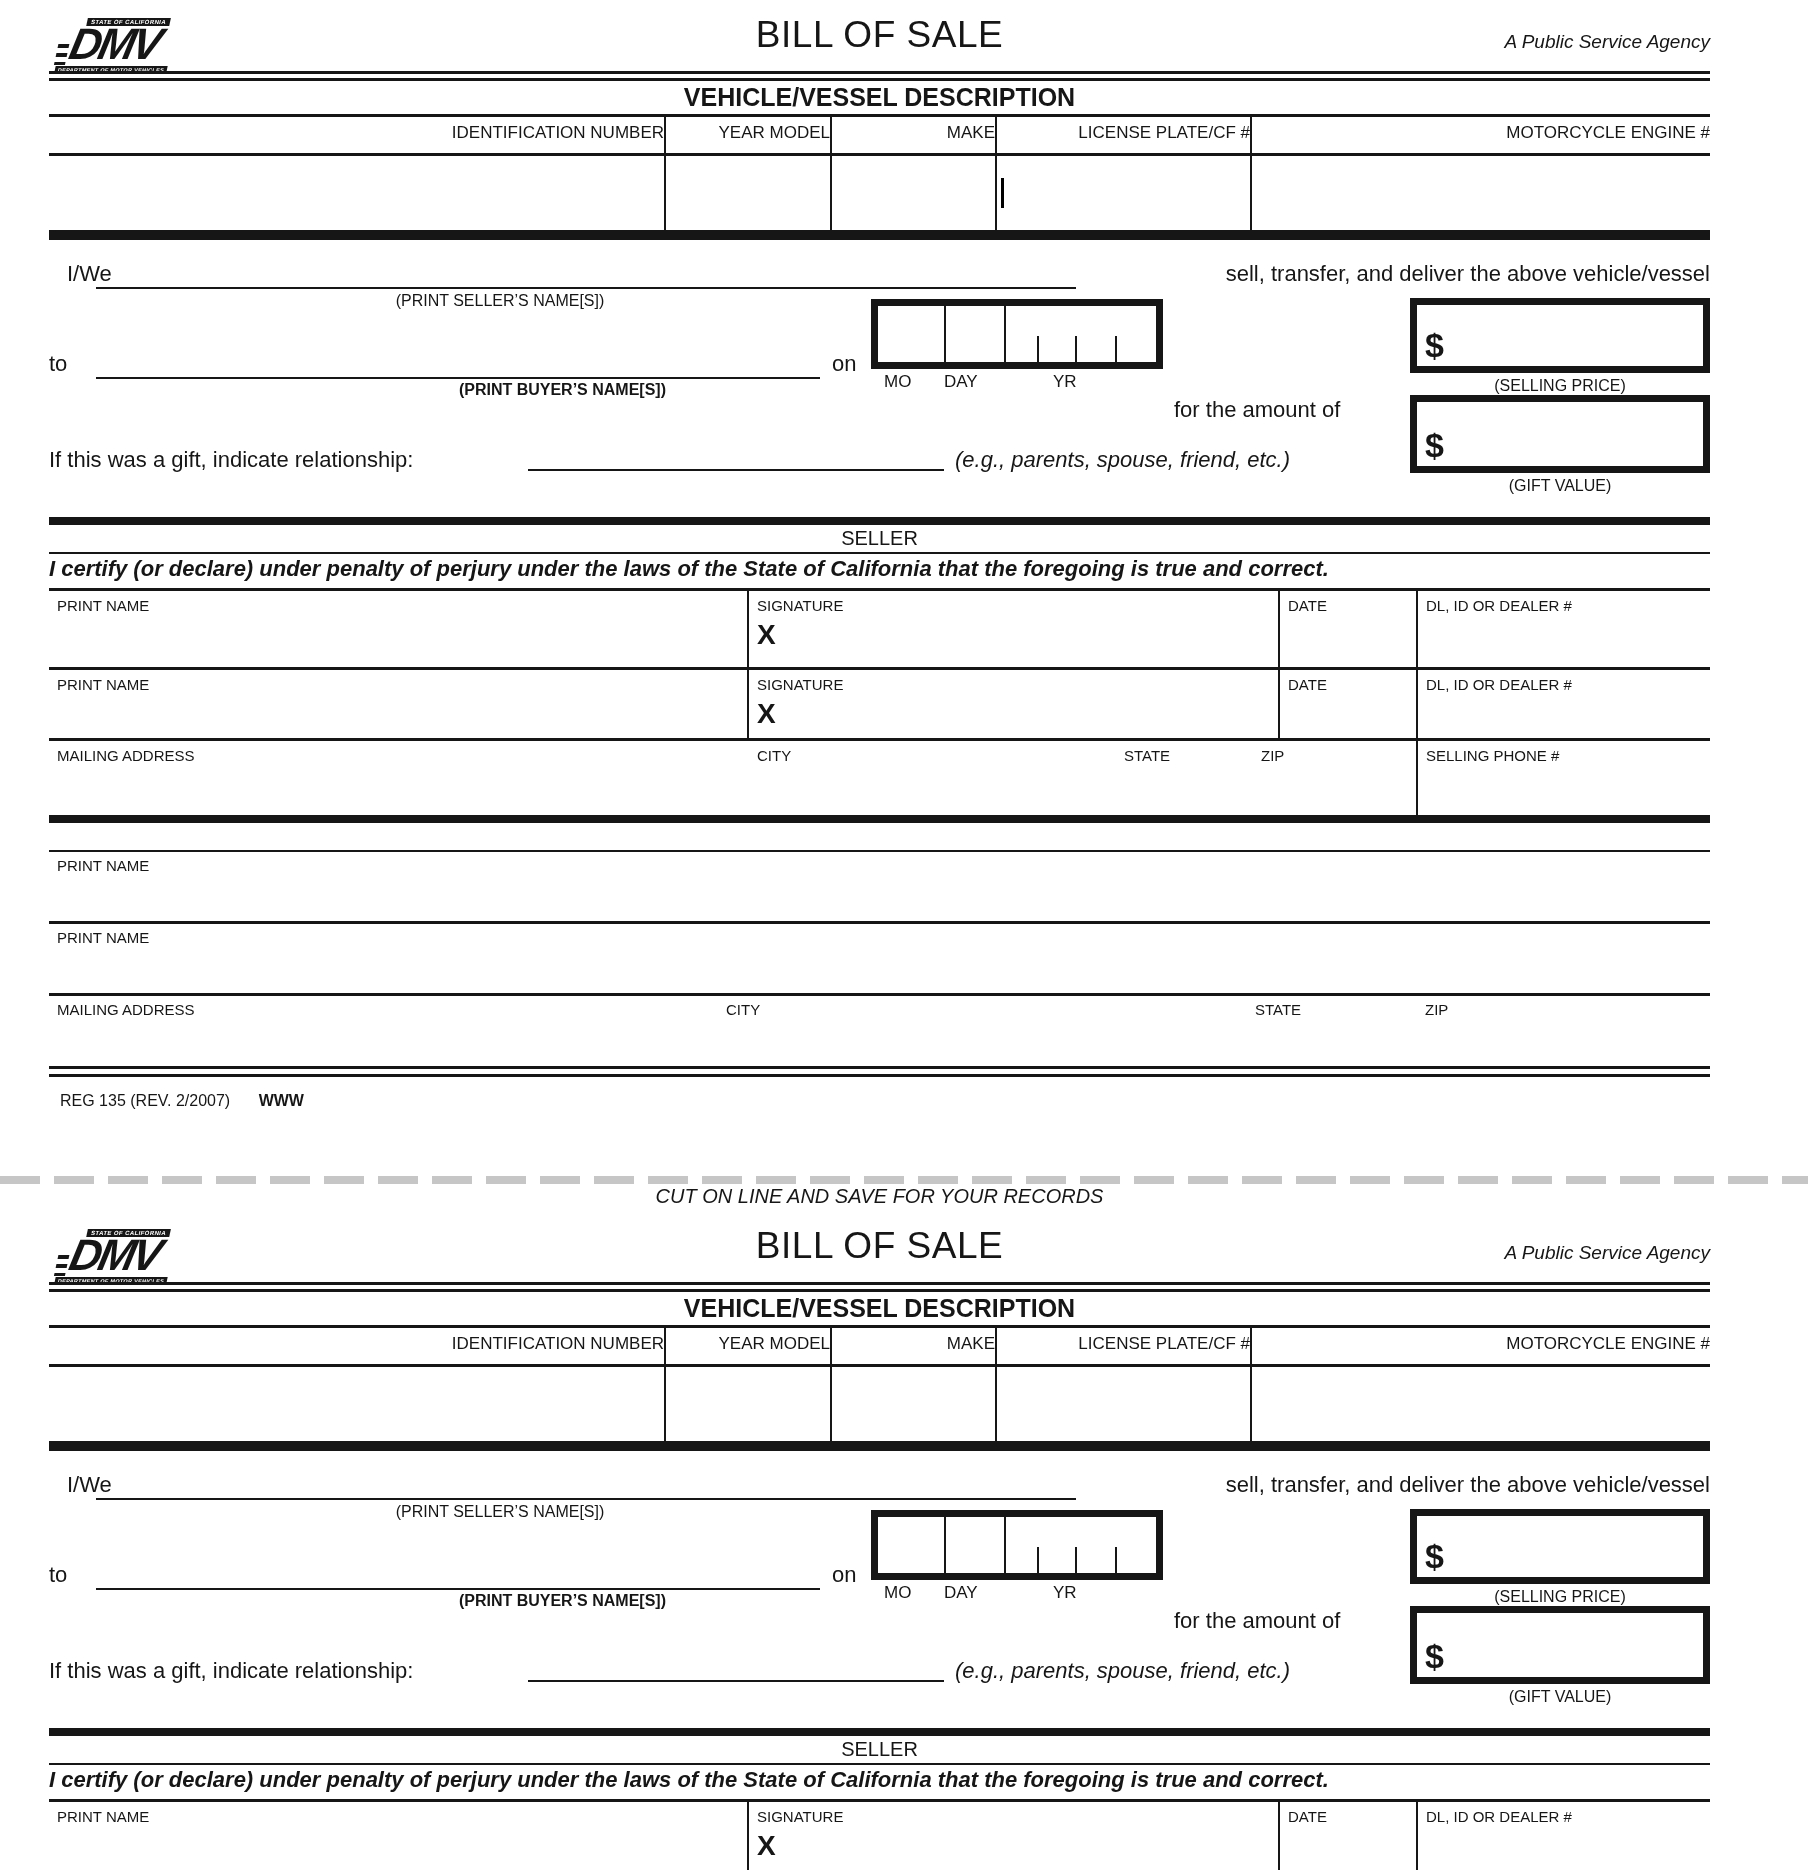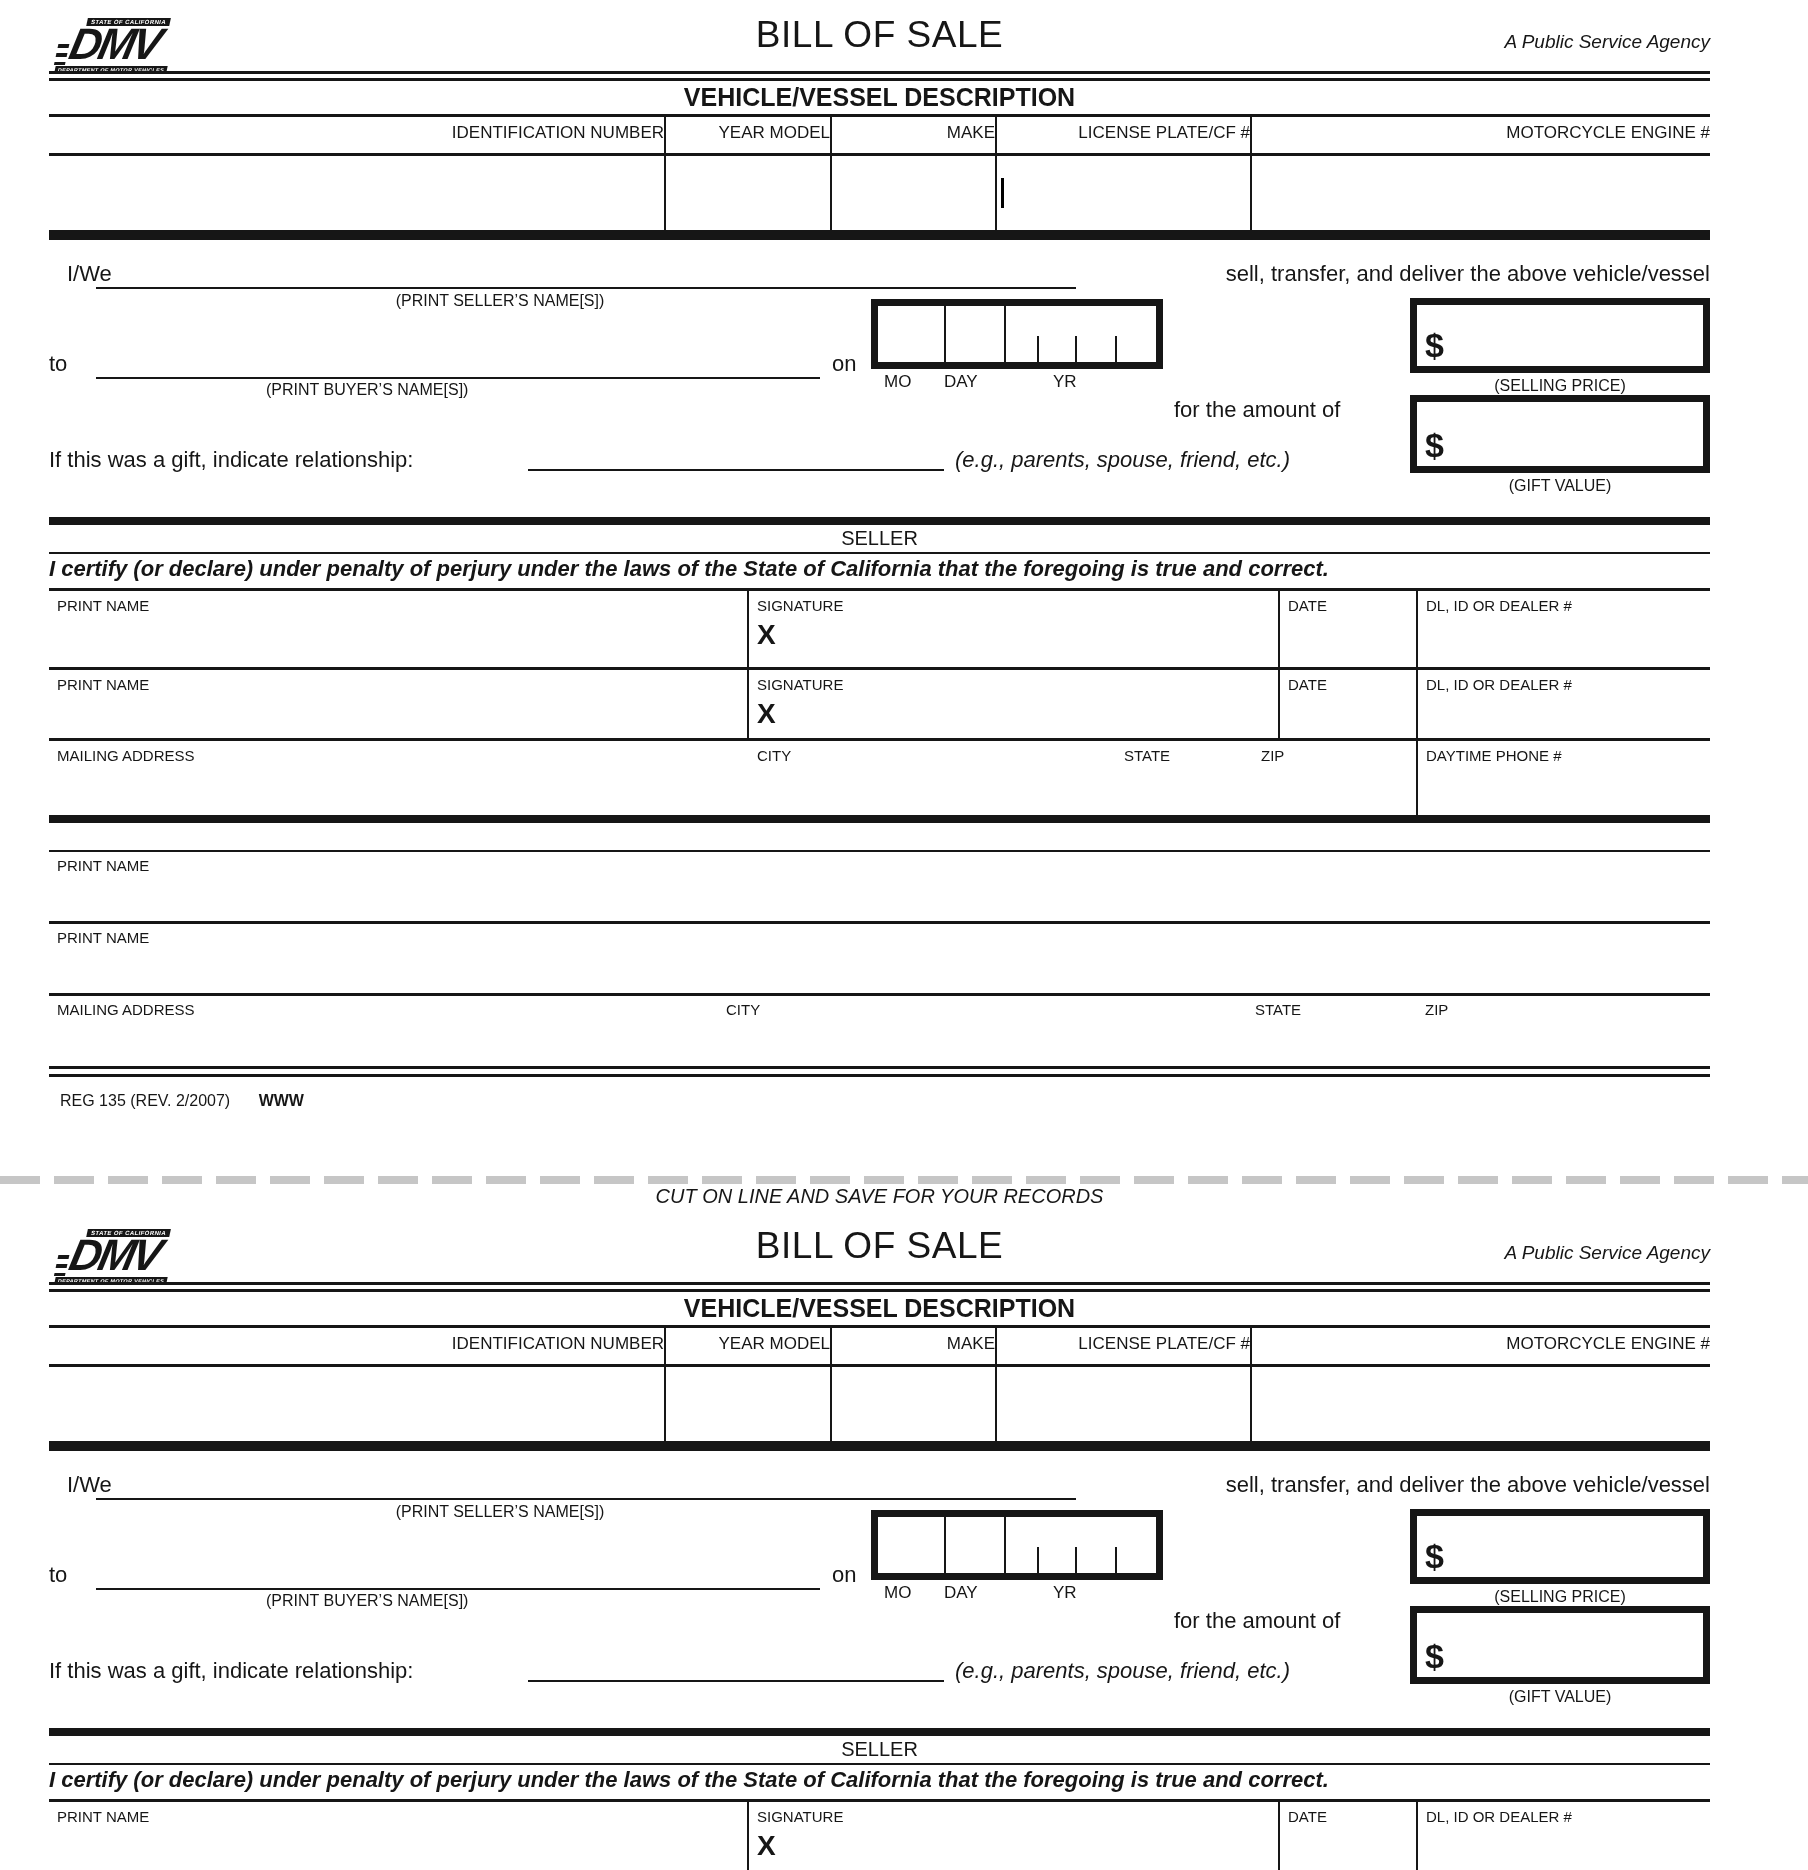--- a/index.html
+++ b/index.html
@@ -43,21 +43,21 @@
 
   
   .body-txt{position:absolute;font-size:22px;}
   .iwe{left:67px;top:261px;}
   .iwe-blank{position:absolute;left:96px;top:263px;width:980px;height:24px;border-bottom:2.5px solid #161616;}
   .sell-text{left:1085px;top:261px;width:625px;text-align:right;}
   .mini-lbl{position:absolute;font-size:16px;}
   .print-seller{left:300px;top:292px;width:400px;text-align:center;}
   .to{left:49px;top:351px;}
   .to-blank{position:absolute;left:96px;top:353px;width:724px;height:24px;border-bottom:2.5px solid #161616;}
-  .print-buyer{left:266px;top:381px;width:400px;text-align:left;}
+  .print-buyer{left:266px;top:381px;width:400px;text-align:right;font-weight:bold;}
   .on{left:832px;top:351px;}
   .date-box{position:absolute;left:871px;top:299px;width:292px;height:70px;border:7px solid #161616;box-sizing:border-box;}
   .db-d1{left:66px;top:0;bottom:0;}
   .db-d2{left:126px;top:0;bottom:0;}
   .db-t{bottom:0;height:26px;}
   .db-t1{left:159px;} .db-t2{left:197px;} .db-t3{left:237px;}
   .db-cell{position:absolute;top:0;bottom:0;}
   .db-mo{left:0;width:66px;} .db-day{left:68px;width:58px;} .db-yr{left:128px;right:0;}
   .date-lbl{position:absolute;top:372px;font-size:17px;}
   .lbl-mo{left:884px;} .lbl-day{left:944px;} .lbl-yr{left:1053px;}
@@ -235,21 +235,21 @@
 
     <div class="s-cell srow3 sc0" data-name="seller-mailing-address-cell">
       <span class="s-lbl" data-name="mailing-address-label">MAILING ADDRESS</span>
     </div>
     <div class="s-cell srow3 sc1w" data-name="seller-city-state-zip-cell">
       <span class="s-lbl" data-name="city-label">CITY</span>
       <span class="s-lbl st-state" data-name="state-label">STATE</span>
       <span class="s-lbl st-zip" data-name="zip-label">ZIP</span>
     </div>
     <div class="s-cell srow3 sc3" data-name="seller-daytime-phone-cell">
-      <span class="s-lbl" data-name="daytime-phone-label">DAYTIME PHONE #</span>
+      <span class="s-lbl" data-name="daytime-phone-label">SELLING PHONE #</span>
     </div>
   </div>
 
   <div class="rule b-rule1" data-name="buyer-heading-rule"></div>
   <div class="b-row b-row1" data-name="buyer1-print-name-row">
     <span class="b-lbl bl-mailing" data-name="print-name-label">PRINT NAME</span>
   </div>
   <div class="rule b-rule2" data-name="buyer-row-rule"></div>
   <div class="b-row b-row2" data-name="buyer2-print-name-row">
     <span class="b-lbl bl-mailing" data-name="print-name-label">PRINT NAME</span>

